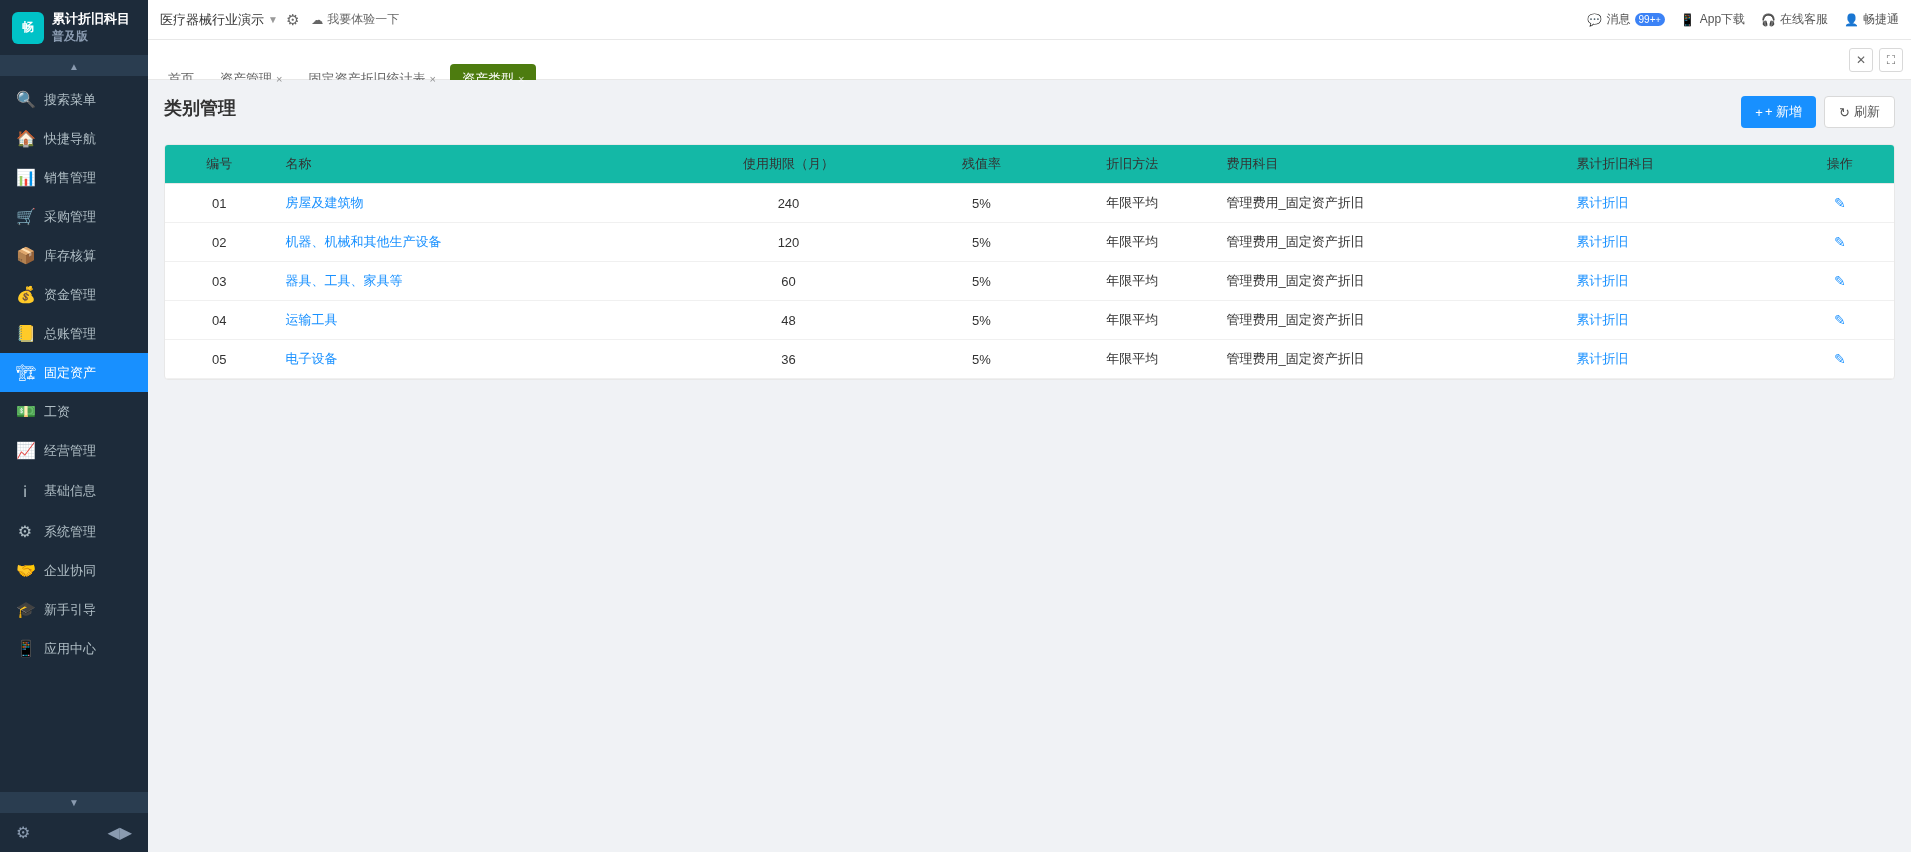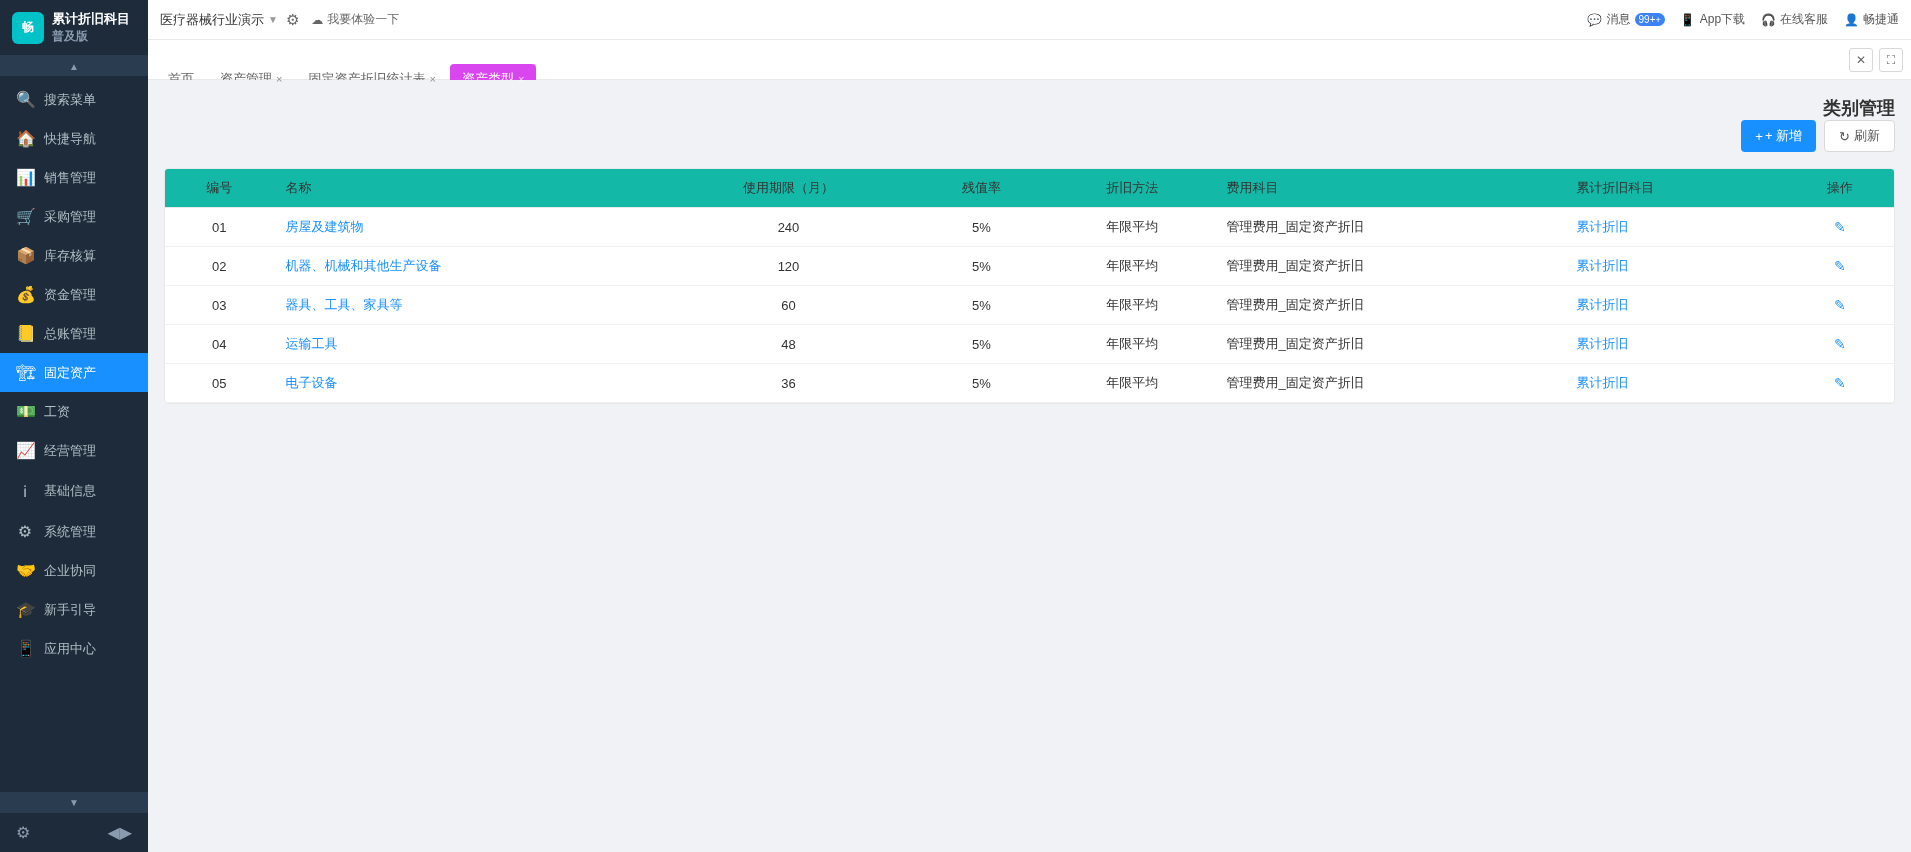--- a/index.html
+++ b/index.html
@@ -114,21 +114,21 @@
     }
     .tab {
       display: flex; align-items: center; gap: 4px;
       padding: 6px 12px;
       font-size: 13px;
       cursor: pointer;
       color: #666;
       border-radius: 4px 4px 0 0;
       margin-top: 38px;
     }
-    .tab.active { background: #d946ef; color: #fff; }
+    .tab.active { background: #4d7c0f; color: #fff; }
     .tab-close { font-size: 11px; cursor: pointer; color: inherit; opacity: 0.7; }
 
     
     .tabs-right { margin-left: auto; display: flex; align-items: center; gap: 6px; }
     .tabs-right-btn { 
       width: 24px; height: 24px; 
       display: flex; align-items: center; justify-content: center;
       cursor: pointer; color: #666; border: 1px solid #d9d9d9;
       border-radius: 3px; font-size: 12px;
     }
@@ -136,24 +136,23 @@
     
     .page-content {
       flex: 1;
       background: #f0f2f5;
       padding: 16px;
       overflow-y: auto;
     }
 
     .page-header {
       display: flex;
-      align-items: flex-end;
+      align-items: flex-start;
       justify-content: space-between;
       margin-bottom: 16px;
-      flex-direction: column;
     }
     .page-title {
       font-size: 18px;
       font-weight: bold;
       color: #333;
     }
     .page-actions { display: flex; gap: 8px; }
     .btn-primary {
       display: flex; align-items: center; gap: 4px;
       background: #1890ff; color: #fff;

